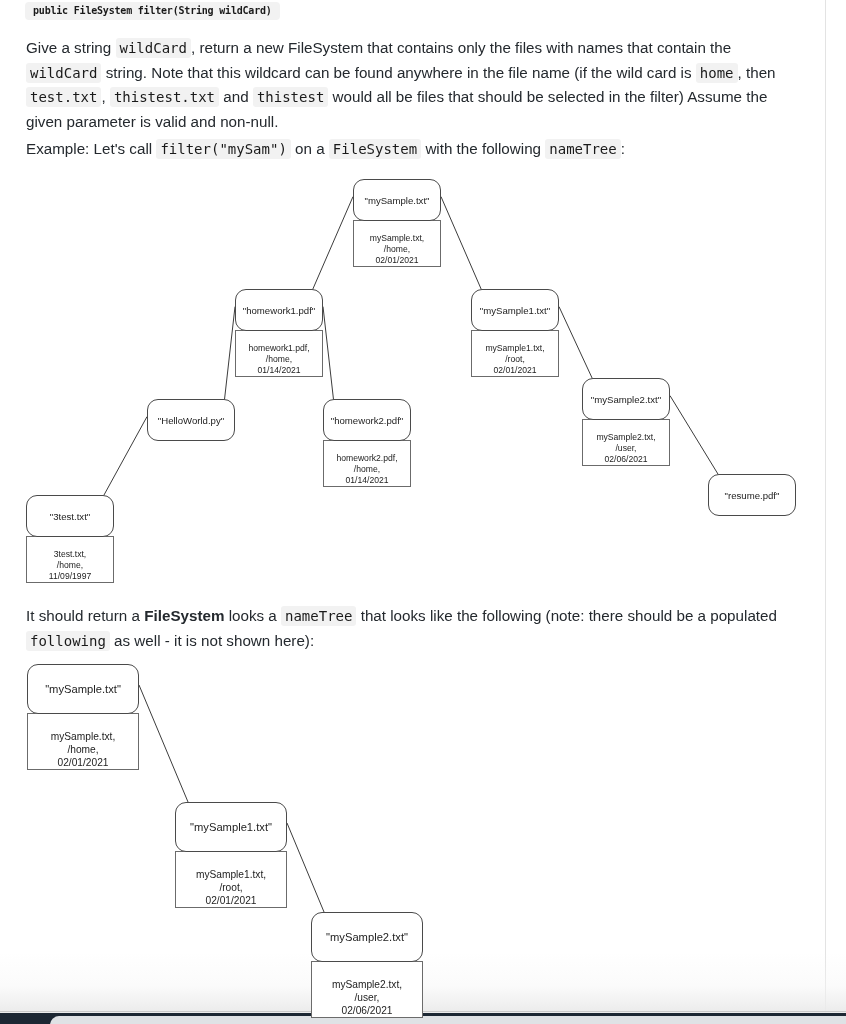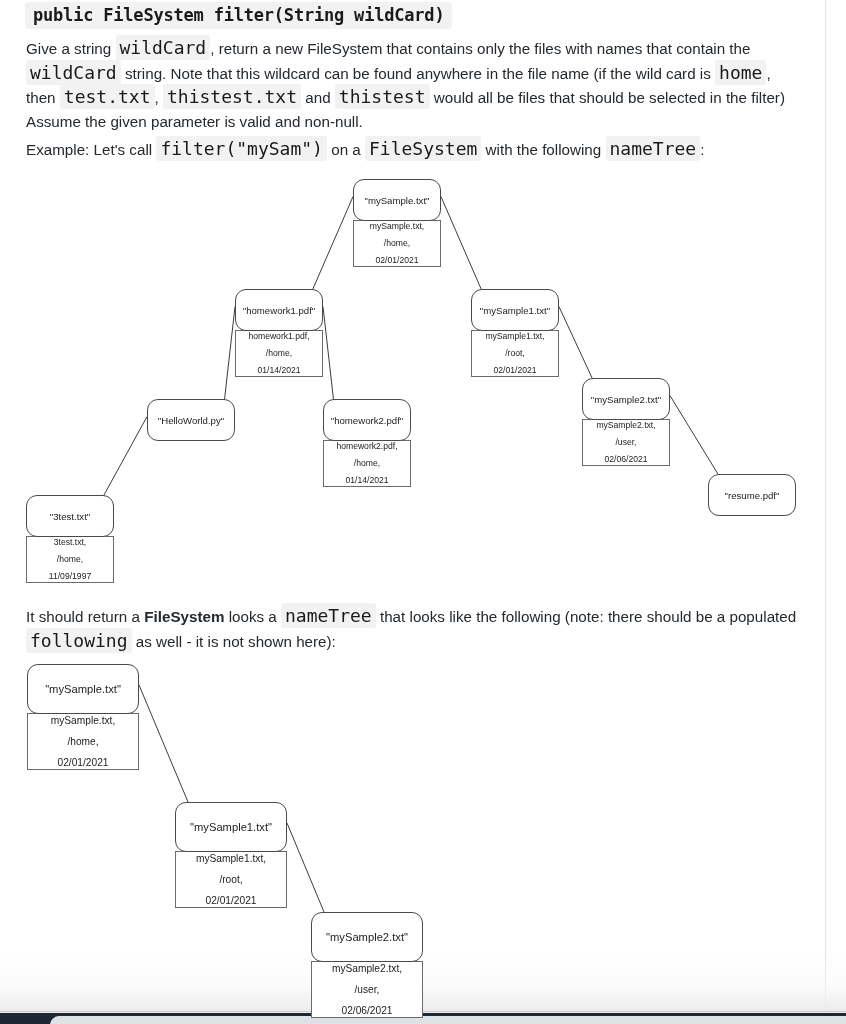--- a/index.html
+++ b/index.html
@@ -34,36 +34,36 @@
   
   .sig {
     position: absolute;
     left: 25px;
     top: 2px;
     background: #f2f2f2;
     border-radius: 4px;
     padding: 3px 8px 4px 8px;
     font-family: "DejaVu Sans Mono", "Liberation Mono", monospace;
     font-weight: bold;
-    font-size: 17px;
+    font-size: 10px;
     letter-spacing: -0.2px;
     color: #1a1a1a;
     white-space: nowrap;
   }
   .para {
     position: absolute;
     left: 26px;
     width: 775px;
     font-size: 15.2px;
     line-height: 23.5px;
     color: #24292e;
   }
   .para code, .inline-code {
     font-family: "DejaVu Sans Mono", "Liberation Mono", monospace;
-    font-size: 18px;
+    font-size: 14px;
     background: #f2f2f2;
     border-radius: 3px;
     padding: 2px 4px;
     color: #1a1a1a;
   }
   .para b { font-weight: bold; }
   #para-desc { top: 36px; }
   #para-example { top: 137px; }
   #para-return { top: 604px; width: 790px; }
 
@@ -90,21 +90,21 @@
     position: relative;
     z-index: 2;
   }
   .node .detail {
     box-sizing: border-box;
     border: 1px solid #6b6b6b;
     background: #ffffff;
     display: flex;
     flex-direction: column;
     align-items: center;
-    justify-content: space-between;
+    justify-content: flex-end;
     text-align: center;
     line-height: 1.28;
     color: #222;
     position: relative;
     z-index: 1;
   }
   
   .t1 .node { width: 88px; }
   .t1 .title { height: 42px; font-size: 9.6px; }
   .t1 .detail { height: 47px; font-size: 8.6px; margin-top: -1px; }

